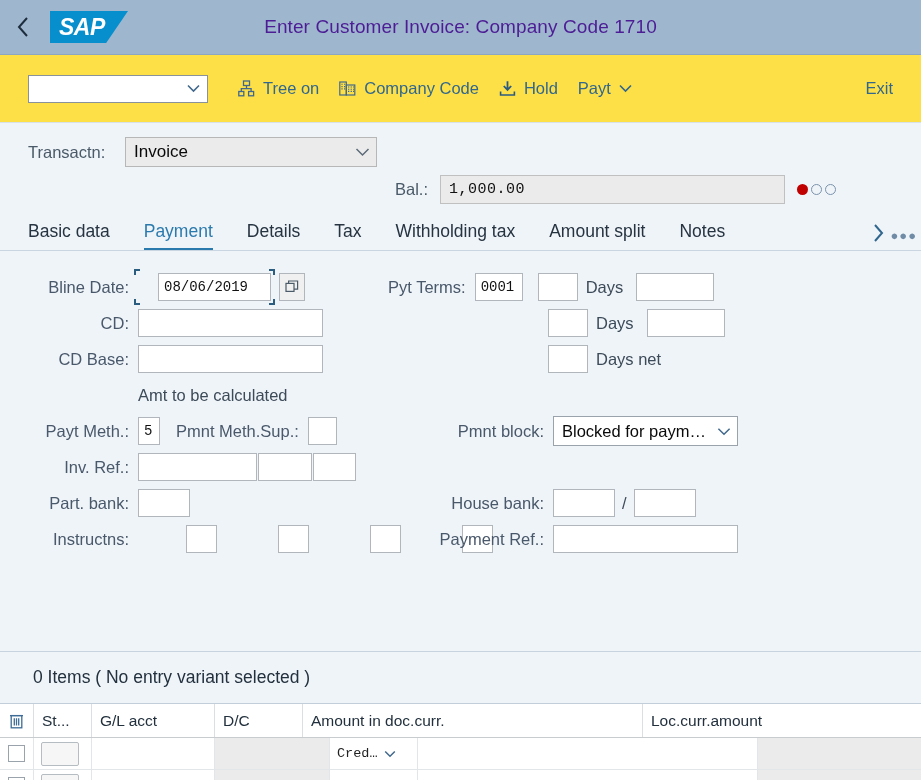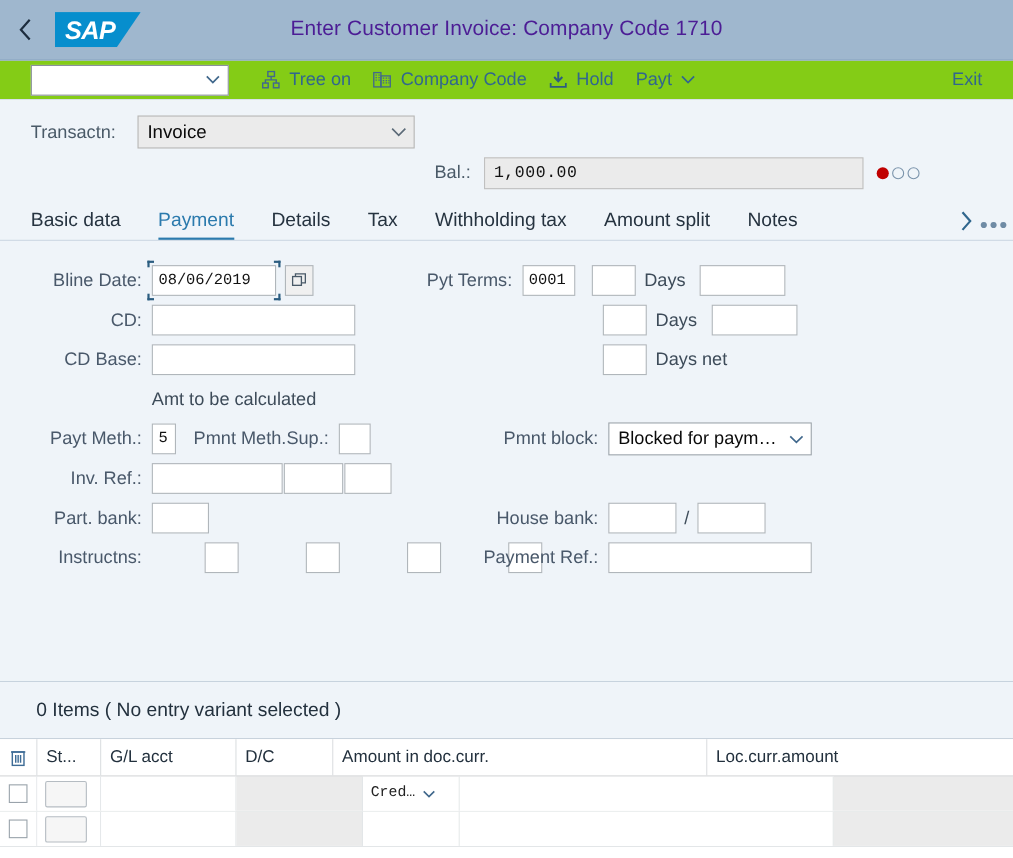--- a/index.html
+++ b/index.html
@@ -55,22 +55,22 @@
     left: 0; right: 0;
     text-align: center;
     font-size: 19px;
     color: #4c1d95;
     pointer-events: none;
     letter-spacing: 0.1px;
   }
 
   
   .toolbar {
-    height: 36px;
-    background: #84cc16;
+    height: 68px;
+    background: #fde047;
     display: flex;
     align-items: center;
     padding: 0 22px 0 28px;
     border-bottom: 1px solid #d9e1e8;
     gap: 0px;
   }
   .tb-select {
     width: 180px; height: 28px;
     border: 1px solid #89919a;
     background: #ffffff;
@@ -444,21 +444,21 @@
       </div>
     </div>
 
     <div class="form-panel">
 
       <div class="abs" style="left:28px; top:18px;">
 
         <div class="form-row" style="padding-left:0; height:36px;">
           <span class="flabel w-left">Bline Date:</span>
           <span class="focus-wrap">
-            <span class="inp" style="width:113px;">08/06/2019</span>
+            <span class="inp" style="width:113px;margin-left:20px;">08/06/2019</span>
             <span class="corner tl"></span>
               <span class="corner tr"></span>
             <span class="corner bl"></span>
               <span class="corner br"></span>
           </span>
           <span class="vh-btn" style="margin-left:8px; border-left:1px solid #b0b6bb;">
             <span class="ico">
               <svg width="14" height="14" viewBox="0 0 14 14">
                 <rect x="1" y="3.4" width="8" height="8" fill="none" stroke="#4a5a68" stroke-width="1.2"></rect>
                 <path d="M3.6 3.4 L3.6 1 L12.6 1 L12.6 9.2 L9 9.2" fill="none" stroke="#4a5a68" stroke-width="1.2"></path>

